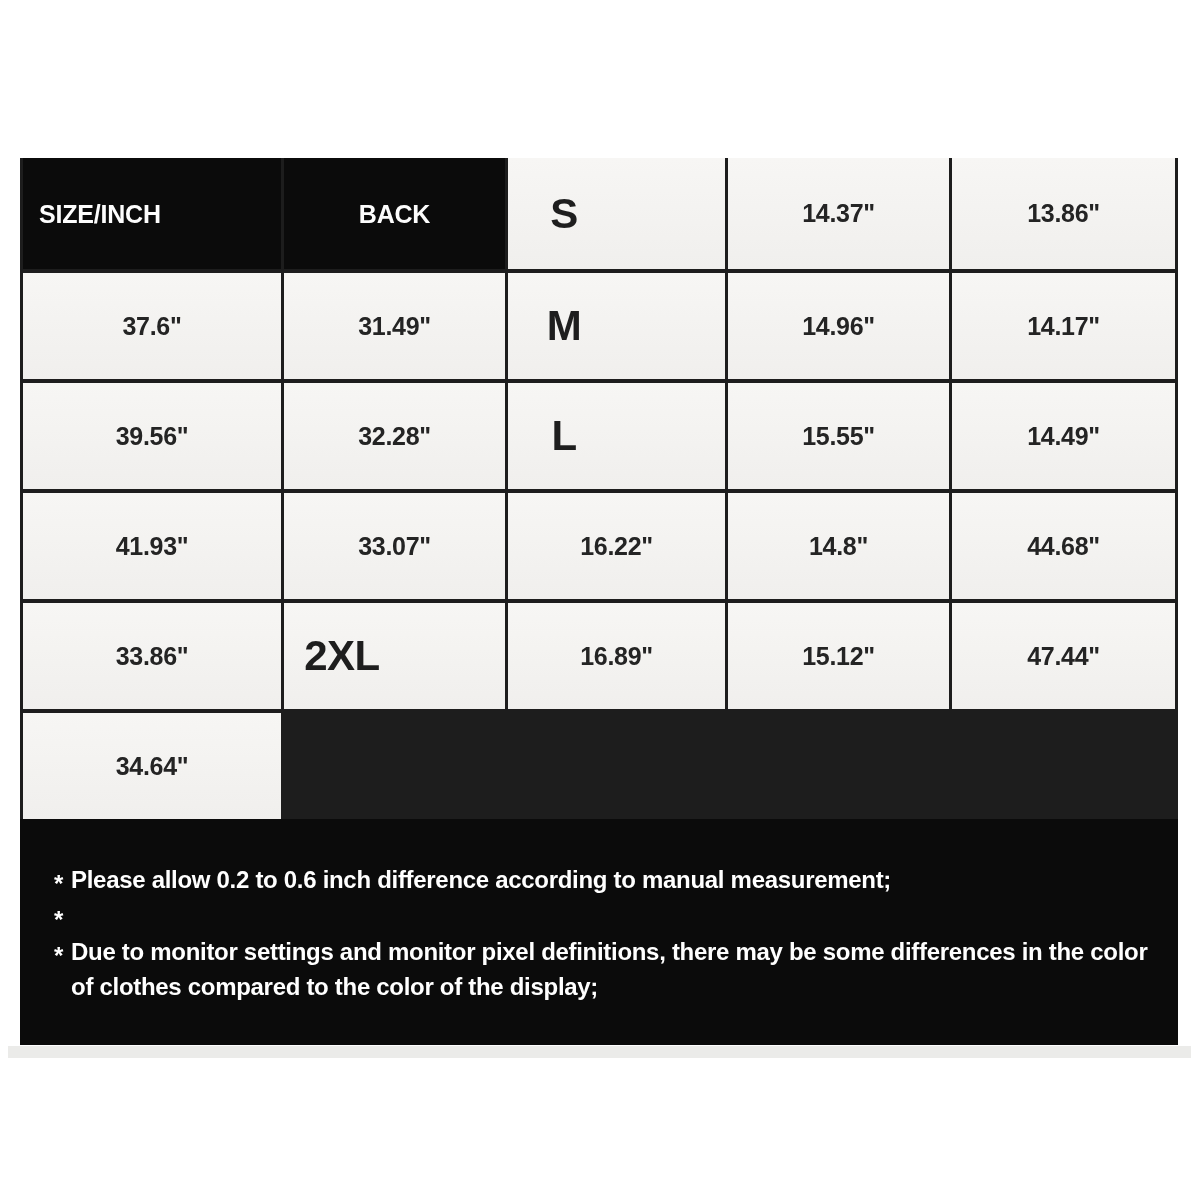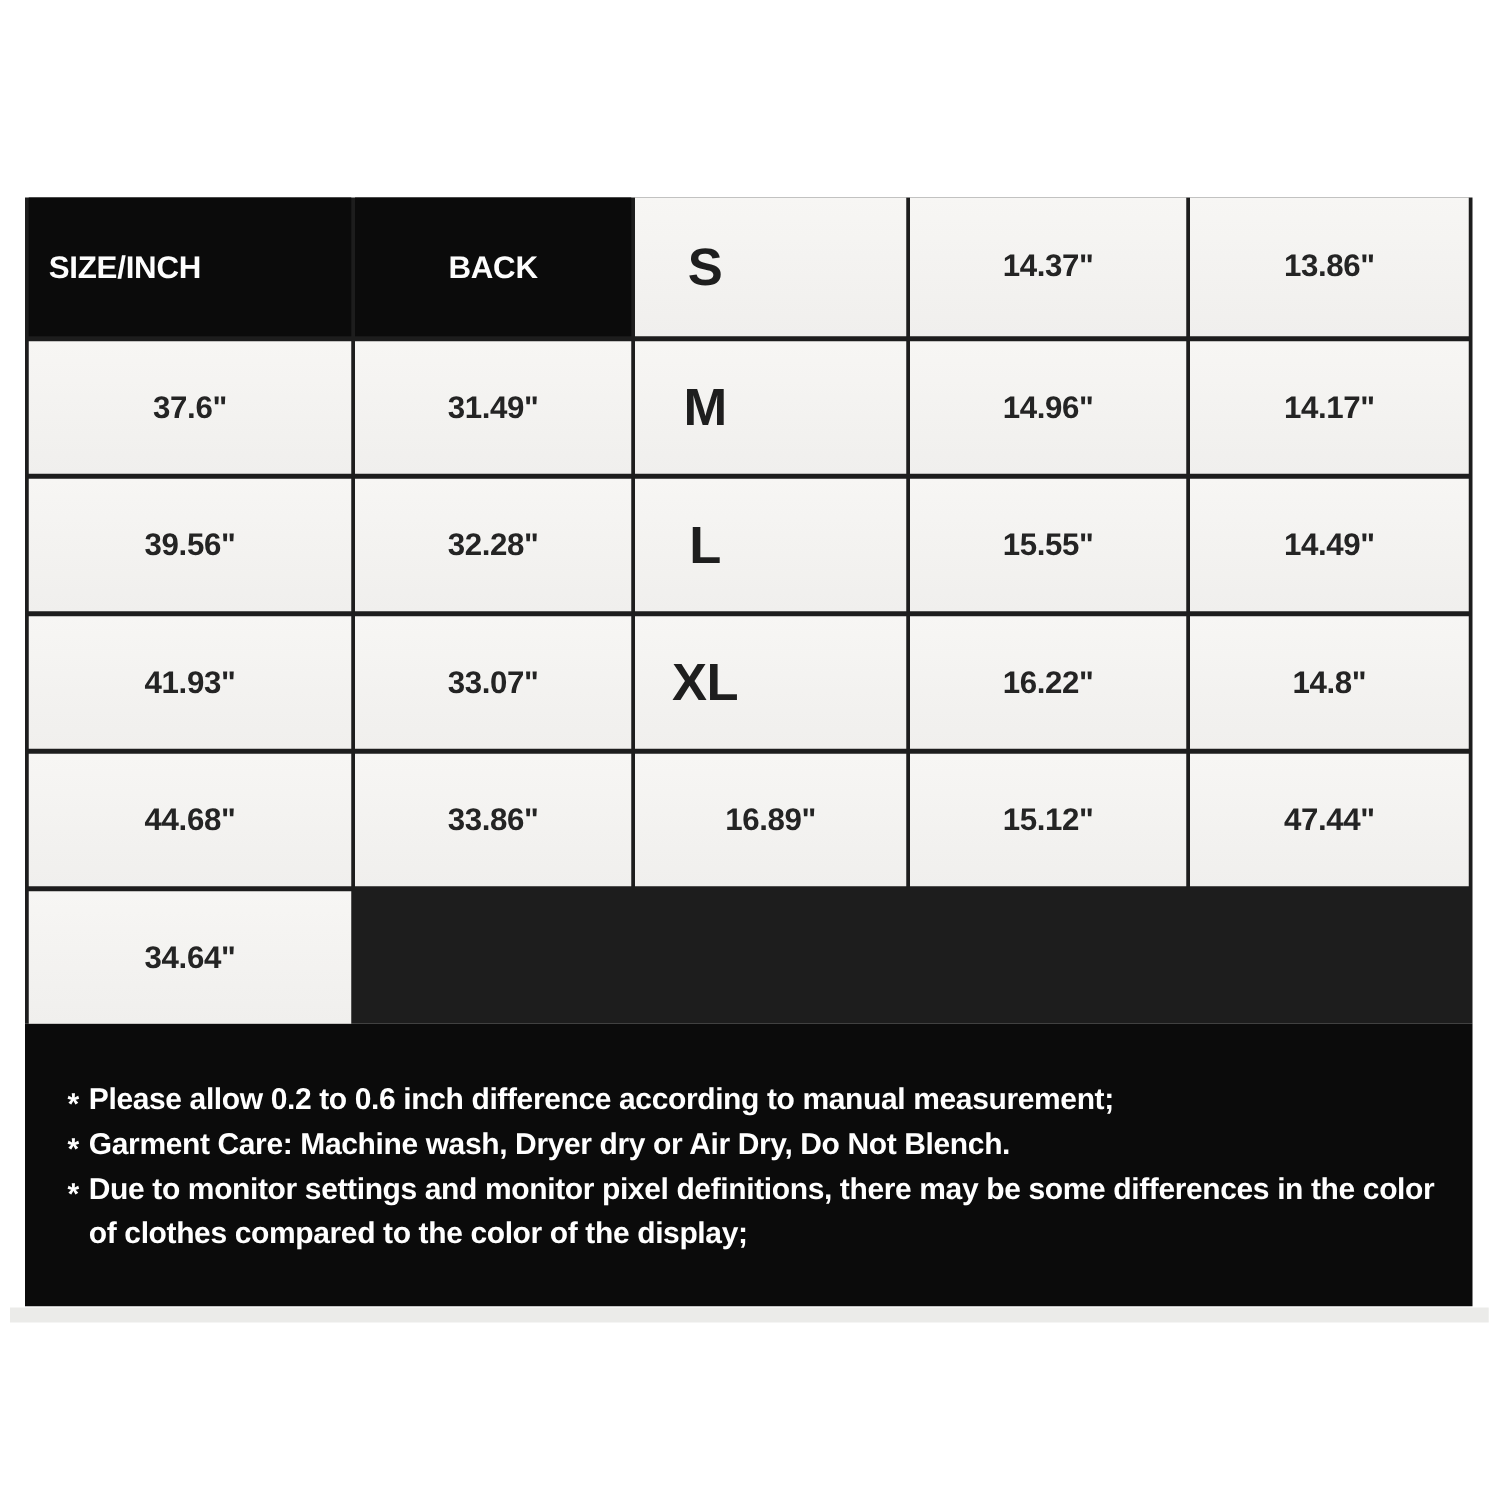--- a/index.html
+++ b/index.html
@@ -82,41 +82,40 @@
       <div class="cell val">14.17"</div>
       <div class="cell val">39.56"</div>
       <div class="cell val">32.28"</div>
 
       <div class="cell size">L</div>
       <div class="cell val">15.55"</div>
       <div class="cell val">14.49"</div>
       <div class="cell val">41.93"</div>
       <div class="cell val">33.07"</div>
 
-      <div class="cell size">XL</div>
       <div class="cell val">16.22"</div>
       <div class="cell val">14.8"</div>
       <div class="cell val">44.68"</div>
       <div class="cell val">33.86"</div>
 
+      <div class="cell size">2XL</div>
       <div class="cell val">16.89"</div>
       <div class="cell val">15.12"</div>
       <div class="cell val">47.44"</div>
       <div class="cell val">34.64"</div>
 
     </div>
 
     <div class="notes">
       <div class="note">
         <span class="bullet">*</span>
         <span class="note-text">Please allow 0.2 to 0.6 inch difference according to manual measurement;</span>
       </div>
       <div class="note">
         <span class="bullet">*</span>
-        <span class="note-text">Garment Care: Machine wash, Dryer dry or Air Dry, Do Not Blench.</span>
       </div>
       <div class="note">
         <span class="bullet">*</span>
         <span class="note-text">Due to monitor settings and monitor pixel definitions, there may be some differences in the color of clothes compared to the color of the display;</span>
       </div>
     </div>
   </div>
 
   <div class="bottom-strip"></div>
 </div>

